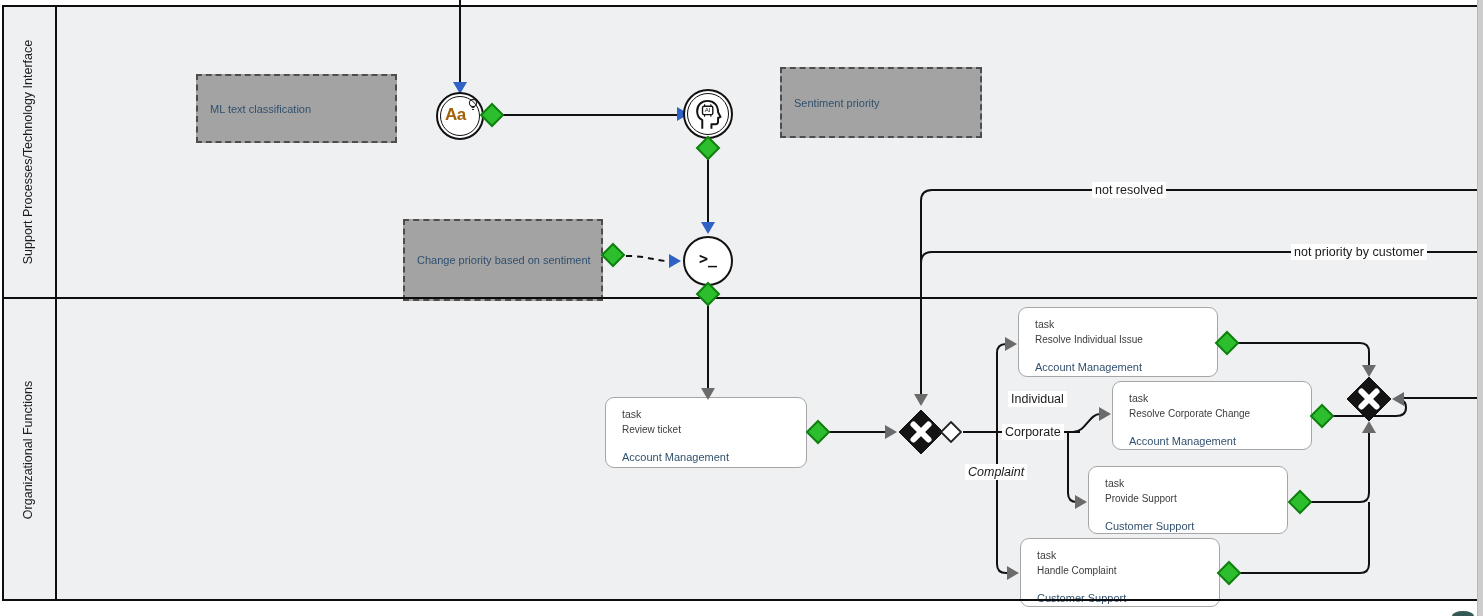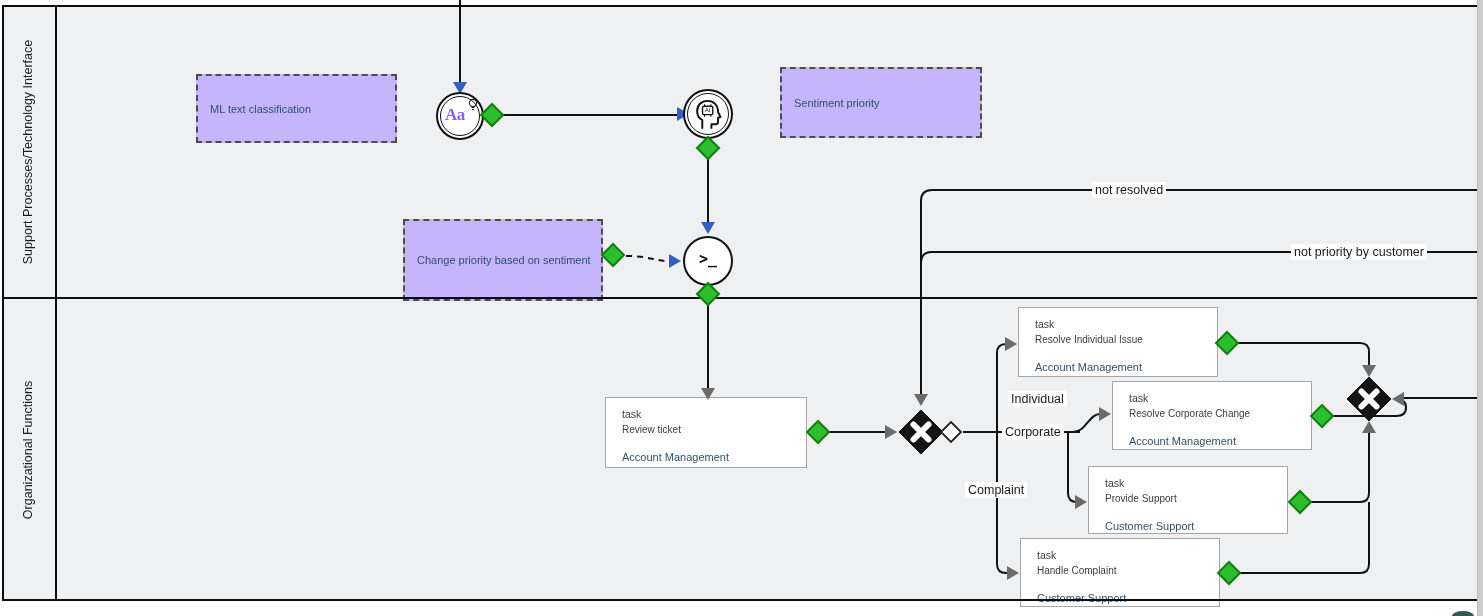--- a/index.html
+++ b/index.html
@@ -10,39 +10,39 @@
     color:#2b2b2b;
   }
   .abs{position:absolute;}
   
   .lane-bg{position:absolute;left:2px;width:1475px;background:#eff0f2;}
   .pool-line{position:absolute;background:#0d0d0d;}
   .lane-label-box{position:absolute;left:2px;width:53px;display:flex;align-items:center;justify-content:center;overflow:visible;}
   .lane-label-box span{transform:rotate(-90deg);white-space:nowrap;font-size:12.5px;color:#1c1c1c;}
   
   .annotation{
-    position:absolute;background:#c4b5fd;border:2px dashed #4d4d4d;
+    position:absolute;background:#a3a3a3;border:2px dashed #4d4d4d;
     display:flex;align-items:center;box-sizing:border-box;
   }
   .annotation span{font-size:11px;color:#31506e;padding-left:12px;}
   
   .task{
-    position:absolute;background:#ffffff;border:1.5px solid #a6a6a6;border-radius:0;
+    position:absolute;background:#ffffff;border:1.5px solid #a6a6a6;border-radius:9px;
     box-sizing:border-box;padding:9px 10px 14px 16px;line-height:15px;
   }
   .task .tlabel{font-size:10.5px;color:#3c3c3c;}
   .task .tname{font-size:10px;color:#3c3c3c;}
   .task .torg{font-size:11px;color:#31506e;margin-top:13px;}
   
   .event{
     position:absolute;background:#fff;border:2.6px solid #111;border-radius:50%;
     box-sizing:border-box;
   }
   .event .ring{position:absolute;left:2px;top:2px;right:2px;bottom:2px;border:1.4px solid #111;border-radius:50%;}
-  .aa-glyph{position:absolute;left:7px;top:11px;font-size:17px;font-weight:bold;color:#8b5cf6;letter-spacing:-0.5px;font-family:Liberation Serif, serif;}
+  .aa-glyph{position:absolute;left:7px;top:11px;font-size:17px;font-weight:bold;color:#a16207;letter-spacing:-0.5px;}
   .script-glyph{position:absolute;left:0;right:0;top:12px;text-align:center;font-family:"DejaVu Sans Mono",monospace;font-size:15px;font-weight:bold;color:#111;}
   
   .flowlabel{
     position:absolute;background:#ffffff;font-size:12.5px;color:#1a1a1a;
     padding:1px 3px;white-space:nowrap;
   }
   svg{display:block;}
   .edges{position:absolute;left:0;top:0;}
   .scrollbar{position:absolute;left:1477px;top:0;width:6px;height:616px;background:#cdcdcd;border-left:1px solid #b9b9b9;box-sizing:border-box;}
   .corner-blob{position:absolute;left:1452px;top:611px;width:22px;height:10px;background:#355a56;border-radius:11px/5px;}
@@ -245,16 +245,16 @@
 <svg class="abs z5" style="left:1346px;top:376px;" width="46" height="46">
   <polygon points="23,1 45,23 23,45 1,23" fill="#141414" stroke="#141414"></polygon>
   <line x1="15.5" y1="15.5" x2="30.5" y2="30.5" stroke="#fff" stroke-width="6" stroke-linecap="round"></line>
   <line x1="30.5" y1="15.5" x2="15.5" y2="30.5" stroke="#fff" stroke-width="6" stroke-linecap="round"></line>
 </svg>
 
 <div class="flowlabel z5" style="left:1092px;top:182px;">not resolved</div>
 <div class="flowlabel z5" style="left:1291px;top:244px;">not priority by customer</div>
 <div class="flowlabel z5" style="left:964px;top:391px;margin-left:44px;">Individual</div>
 <div class="flowlabel z5" style="left:1002px;top:424px;">Corporate</div>
-<div class="flowlabel z5" style="left:965px;top:482px;">Complaint</div>
+<div class="flowlabel z5" style="left:965px;top:464px;font-style:italic;">Complaint</div>
 
 <div class="scrollbar z6"></div>
 <div class="corner-blob z6"></div>
 
 </body></html>

